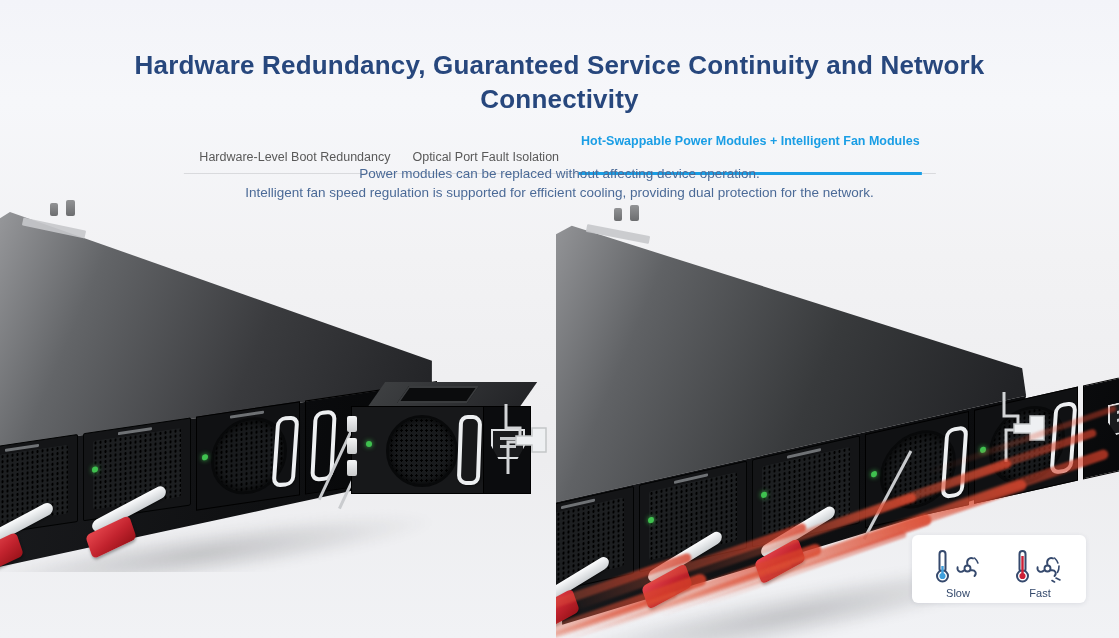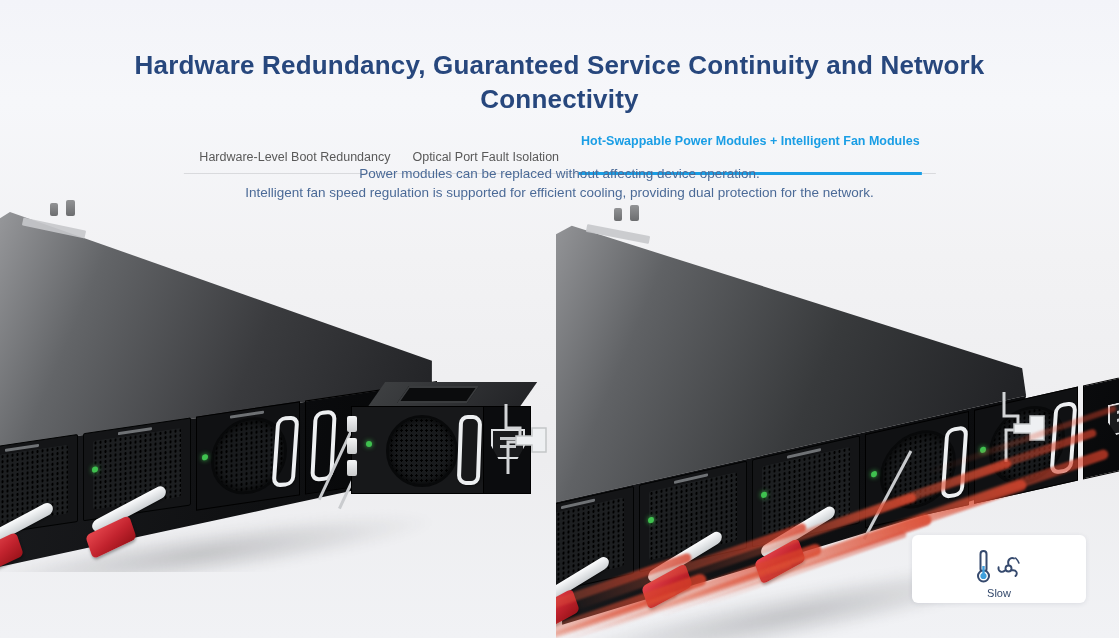--- a/index.html
+++ b/index.html
@@ -285,15 +285,38 @@
             <circle cx="15.5" cy="16.5" r="3"></circle>
             <path d="M15.5 12.8 C 14 8 17.5 5 21 6.4"></path>
             <path d="M18.8 18.3 C 23.5 17.5 25 21.5 22.5 24"></path>
             <path d="M12 18.5 C 8.5 21.5 4.8 19 5.6 15.2"></path>
             <path d="M22.5 6 a12 12 0 0 1 3.4 5" stroke-width="1.6"></path>
           </g>
         </svg>
       </div>
       <div class="llabel">Slow</div>
     </div>
+    <div class="litem">
+      <div class="pair">
+        <svg width="17" height="34" viewBox="0 0 17 34">
+          <rect x="5.5" y="2" width="6" height="21" rx="3" fill="#ffffff" stroke="#35496d" stroke-width="2"></rect>
+          <circle cx="8.5" cy="27" r="5.5" fill="#ffffff" stroke="#35496d" stroke-width="2"></circle>
+          <rect x="7.3" y="7" width="2.4" height="18" fill="#cc2036"></rect>
+          <circle cx="8.5" cy="27" r="3.1" fill="#cc2036"></circle>
+        </svg>
+        <svg width="34" height="31" viewBox="0 0 34 31">
+          <g fill="none" stroke="#35496d" stroke-width="1.9" stroke-linecap="round">
+            <circle cx="15.5" cy="16.5" r="3"></circle>
+            <path d="M15.5 12.8 C 14 8 17.5 5 21 6.4"></path>
+            <path d="M18.8 18.3 C 23.5 17.5 25 21.5 22.5 24"></path>
+            <path d="M12 18.5 C 8.5 21.5 4.8 19 5.6 15.2"></path>
+            <path d="M22.5 6 a12 12 0 0 1 3.4 5" stroke-width="1.6"></path>
+            <path d="M27 14 a13 13 0 0 1 -1.5 6.5" stroke-width="1.6"></path>
+            <path d="M24 26 l4 2" stroke-width="1.6"></path>
+            <path d="M20 28.5 l2.5 1.5" stroke-width="1.6"></path>
+          </g>
+        </svg>
+      </div>
+      <div class="llabel">Fast</div>
+    </div>
   </div>
 
 </div>
 
 </body></html>

